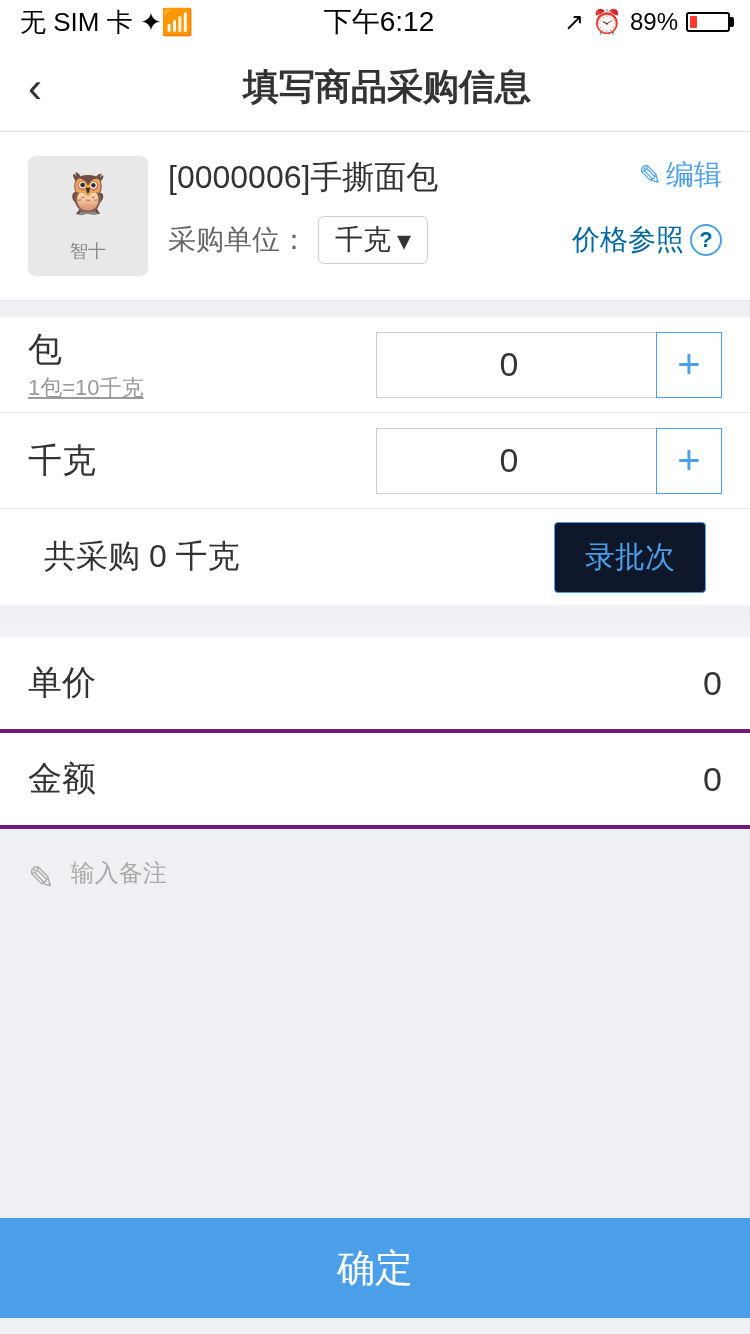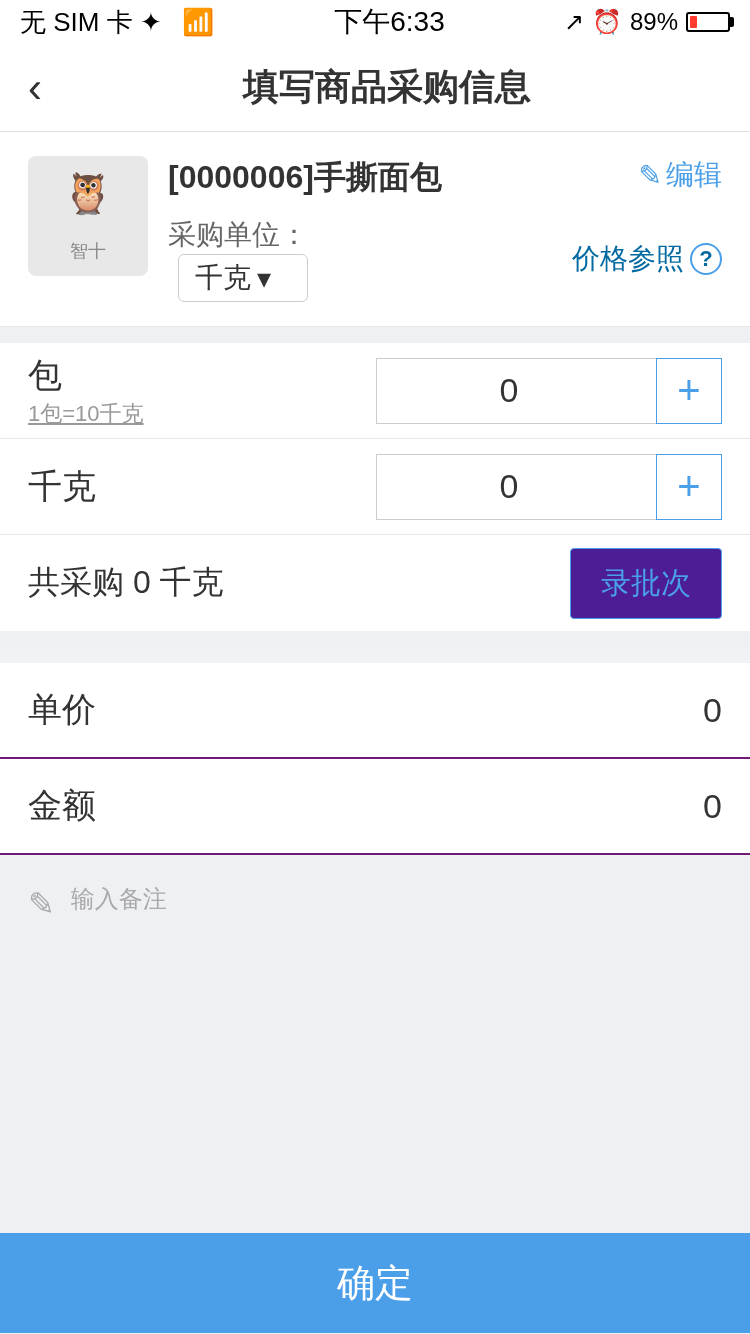--- a/index.html
+++ b/index.html
@@ -17,21 +17,21 @@
       width: 750px;
       height: 44px;
       background: #fff;
       display: flex;
       align-items: center;
       justify-content: space-between;
       padding: 0 20px;
       font-size: 26px;
       color: #000;
     }
-    .status-left { display: flex; align-items: center; gap: 21px; }
+    .status-left { display: flex; align-items: center; gap: 0; }
     .status-center { font-weight: 500; font-size: 28px; }
     .status-right { display: flex; align-items: center; gap: 8px; font-size: 24px; }
     .battery-icon {
       width: 44px; height: 20px; border: 2px solid #000; border-radius: 3px;
       position: relative; display: inline-flex; align-items: center; padding: 2px;
     }
     .battery-icon::after {
       content: ''; position: absolute; right: -6px; top: 50%; transform: translateY(-50%);
       width: 4px; height: 10px; background: #000; border-radius: 0 2px 2px 0;
     }
@@ -100,21 +100,21 @@
       gap: 16px;
     }
     .product-top-row {
       display: flex;
       justify-content: space-between;
       align-items: flex-start;
     }
     .product-name {
       font-size: 32px;
       color: #333;
-      font-weight: 700;
+      font-weight: 400;
     }
     .edit-btn {
       color: #4a9fe8;
       font-size: 28px;
       display: flex;
       align-items: center;
       gap: 4px;
       cursor: pointer;
     }
     .product-unit-row {
@@ -203,49 +203,49 @@
       cursor: pointer;
       flex-shrink: 0;
     }
 
     
     .total-row {
       background: #fff;
       display: flex;
       align-items: center;
       justify-content: space-between;
-      padding: 0 28px;
+      padding: 0 44px;
       height: 96px;
     }
     .total-label {
       font-size: 32px;
       color: #333;
     }
     .batch-btn {
       border: 1px solid #4a9fe8;
       color: #4a9fe8;
       font-size: 30px;
       padding: 14px 30px;
       border-radius: 4px;
-      background: #4c1d95;
+      background: #0f172a;
       cursor: pointer;
     }
 
     
     .price-section {
       background: #fff;
       margin-top: 16px;
     }
     .price-row {
       display: flex;
       align-items: center;
       justify-content: space-between;
       padding: 0 28px;
       height: 96px;
-      border-bottom: 2px solid #701a75;
+      border-bottom: 4px solid #701a75;
     }
     .price-row-label {
       font-size: 34px;
       color: #333;
     }
     .price-row-value {
       font-size: 34px;
       color: #333;
     }
 
@@ -272,21 +272,21 @@
     
     .body-spacer {
       flex: 1;
       background: #eef0f3;
       min-height: 200px;
     }
 
     
     .confirm-bar {
       position: fixed;
-      bottom: 1px;
+      bottom: 16px;
       left: 0;
       width: 750px;
       height: 100px;
       background: #4a9fe8;
       display: flex;
       align-items: center;
       justify-content: center;
       cursor: pointer;
     }
     .confirm-btn-label {
@@ -296,21 +296,21 @@
     }
   </style>
 </head>
 <body>
 
 <div class="status-bar">
   <div class="status-left">
     <span>无 SIM 卡 ✦</span>
     <span>📶</span>
   </div>
-  <div class="status-center">下午6:33</div>
+  <div class="status-center">下午6:12</div>
   <div class="status-right">
     <span>↗</span>
     <span>⏰</span>
     <span>89%</span>
     <span class="battery-icon">
       <span class="battery-fill"></span>
     </span>
   </div>
 </div>
 
@@ -328,21 +328,21 @@
   </div>
   <div class="product-info">
     <div class="product-top-row">
       <div class="product-name">[0000006]手撕面包</div>
       <div class="edit-btn">
         <span>✎</span>
         <span>编辑</span>
       </div>
     </div>
     <div class="product-unit-row">
-      <div style="display:flex; flex-direction:column;">
+      <div style="display:flex; align-items:center;">
         <span class="unit-label">采购单位：</span>
         <div class="unit-select">
           <span>千克</span>
           <span>▾</span>
         </div>
       </div>
       <div class="price-ref">
         <span>价格参照</span>
         <span style="width:32px;height:32px;border:2px solid #4a9fe8;border-radius:50%;display:inline-flex;align-items:center;justify-content:center;font-size:22px;font-weight:bold;">?</span>
       </div>

